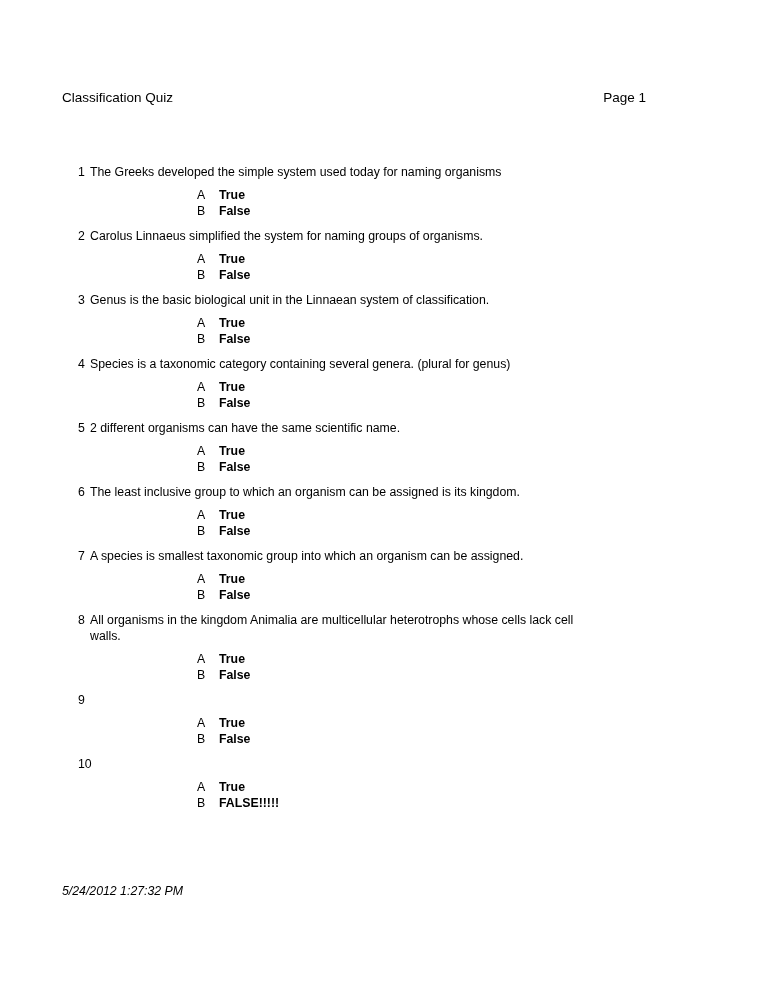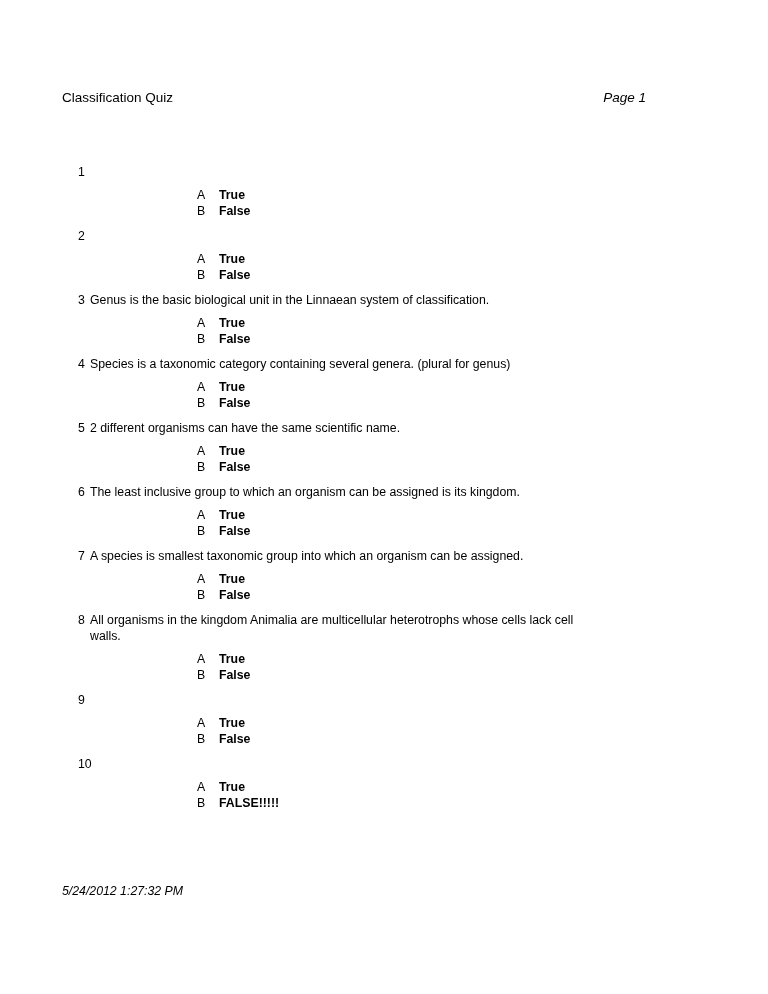--- a/index.html
+++ b/index.html
@@ -31,21 +31,20 @@
     display: flex;
     justify-content: space-between;
     align-items: baseline;
     font-size: 13.5px;
   }
   .header-title {
     font-size: 13.5px;
   }
   .header-page {
     font-size: 13.5px;
-    font-style: italic;
   }
   .quiz-body {
     position: absolute;
     left: 62px;
     top: 164px;
     width: 600px;
   }
   .question {
     position: relative;
     margin-bottom: 9px;
@@ -100,35 +99,37 @@
 
   <div class="header">
     <span class="header-title">Classification Quiz</span>
     <span class="header-page">Page 1</span>
   </div>
 
   <div class="quiz-body">
       <div class="question">
         <div class="q-row">
           <div class="q-num">1</div>
+          <div class="q-text">The Greeks developed the simple system used today for naming organisms</div>
         </div>
         <div class="options">
           <div class="option">
             <span class="opt-letter">A</span>
             <span class="opt-text">True</span>
           </div>
           <div class="option">
             <span class="opt-letter">B</span>
             <span class="opt-text">False</span>
           </div>
         </div>
       </div>
       <div class="question">
         <div class="q-row">
           <div class="q-num">2</div>
+          <div class="q-text">Carolus Linnaeus simplified the system for naming groups of organisms.</div>
         </div>
         <div class="options">
           <div class="option">
             <span class="opt-letter">A</span>
             <span class="opt-text">True</span>
           </div>
           <div class="option">
             <span class="opt-letter">B</span>
             <span class="opt-text">False</span>
           </div>

